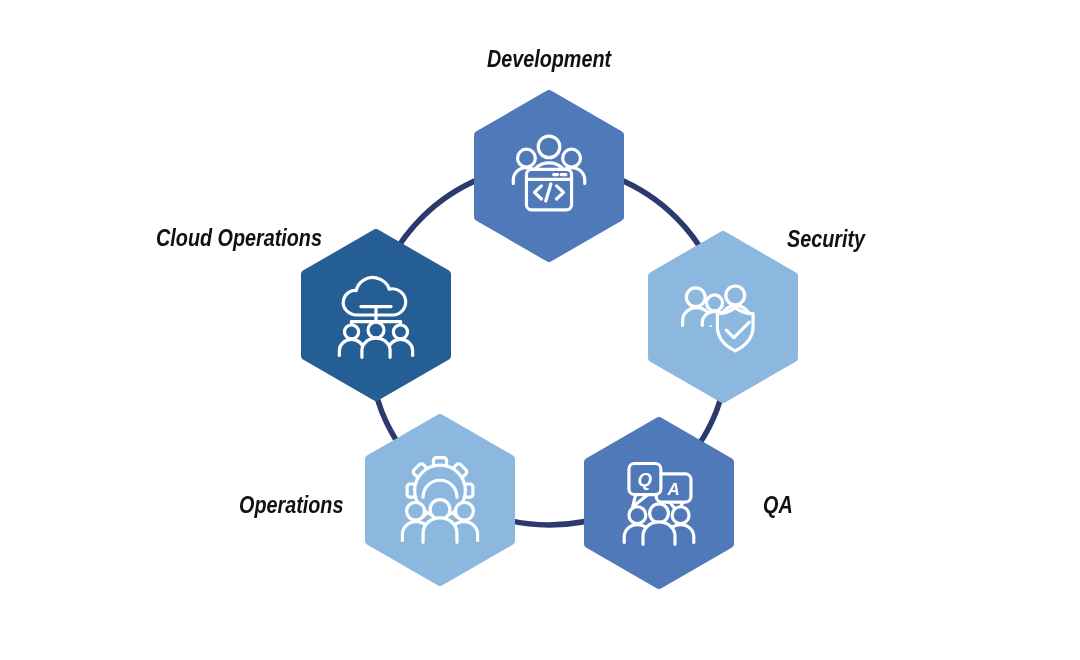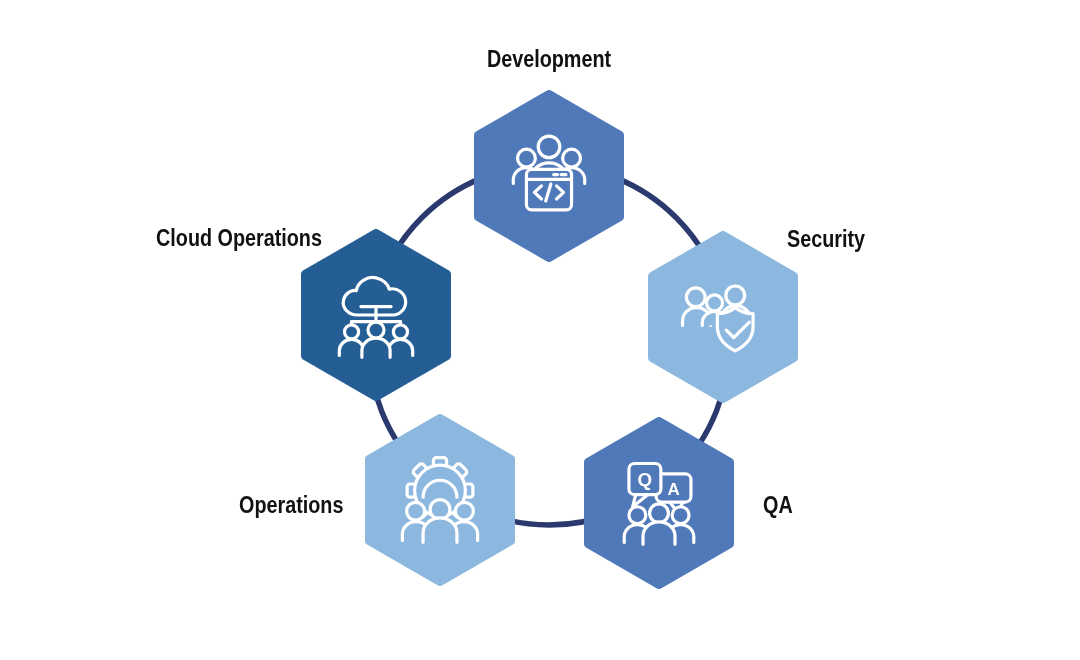--- a/index.html
+++ b/index.html
@@ -1,17 +1,17 @@
 <!DOCTYPE html>
 <html><head>
 <meta charset="utf-8">
 <style>
   html,body{margin:0;padding:0;background:#fff;}
   .canvas{position:relative;width:1080px;height:660px;background:#ffffff;overflow:hidden;
-          font-family:"Liberation Sans",sans-serif;}
+          font-family:"Liberation Sans",sans-serif;font-style:italic;}
   .cycle{position:absolute;left:0;top:0;}
   .hex{position:absolute;width:150px;height:172px;}
   .hex-development{left:474px;top:90px;}
   .hex-security{left:648px;top:231px;}
   .hex-qa{left:584px;top:417px;}
   .hex-operations{left:365px;top:414px;}
   .hex-cloud-operations{left:301px;top:229px;}
   .hex .shape{position:absolute;left:0;top:0;width:150px;height:172px;}
   .hex .icon{position:absolute;left:28px;top:39px;width:94px;height:94px;}
   .label{position:absolute;font-weight:700;font-size:23px;line-height:26px;color:#111;

